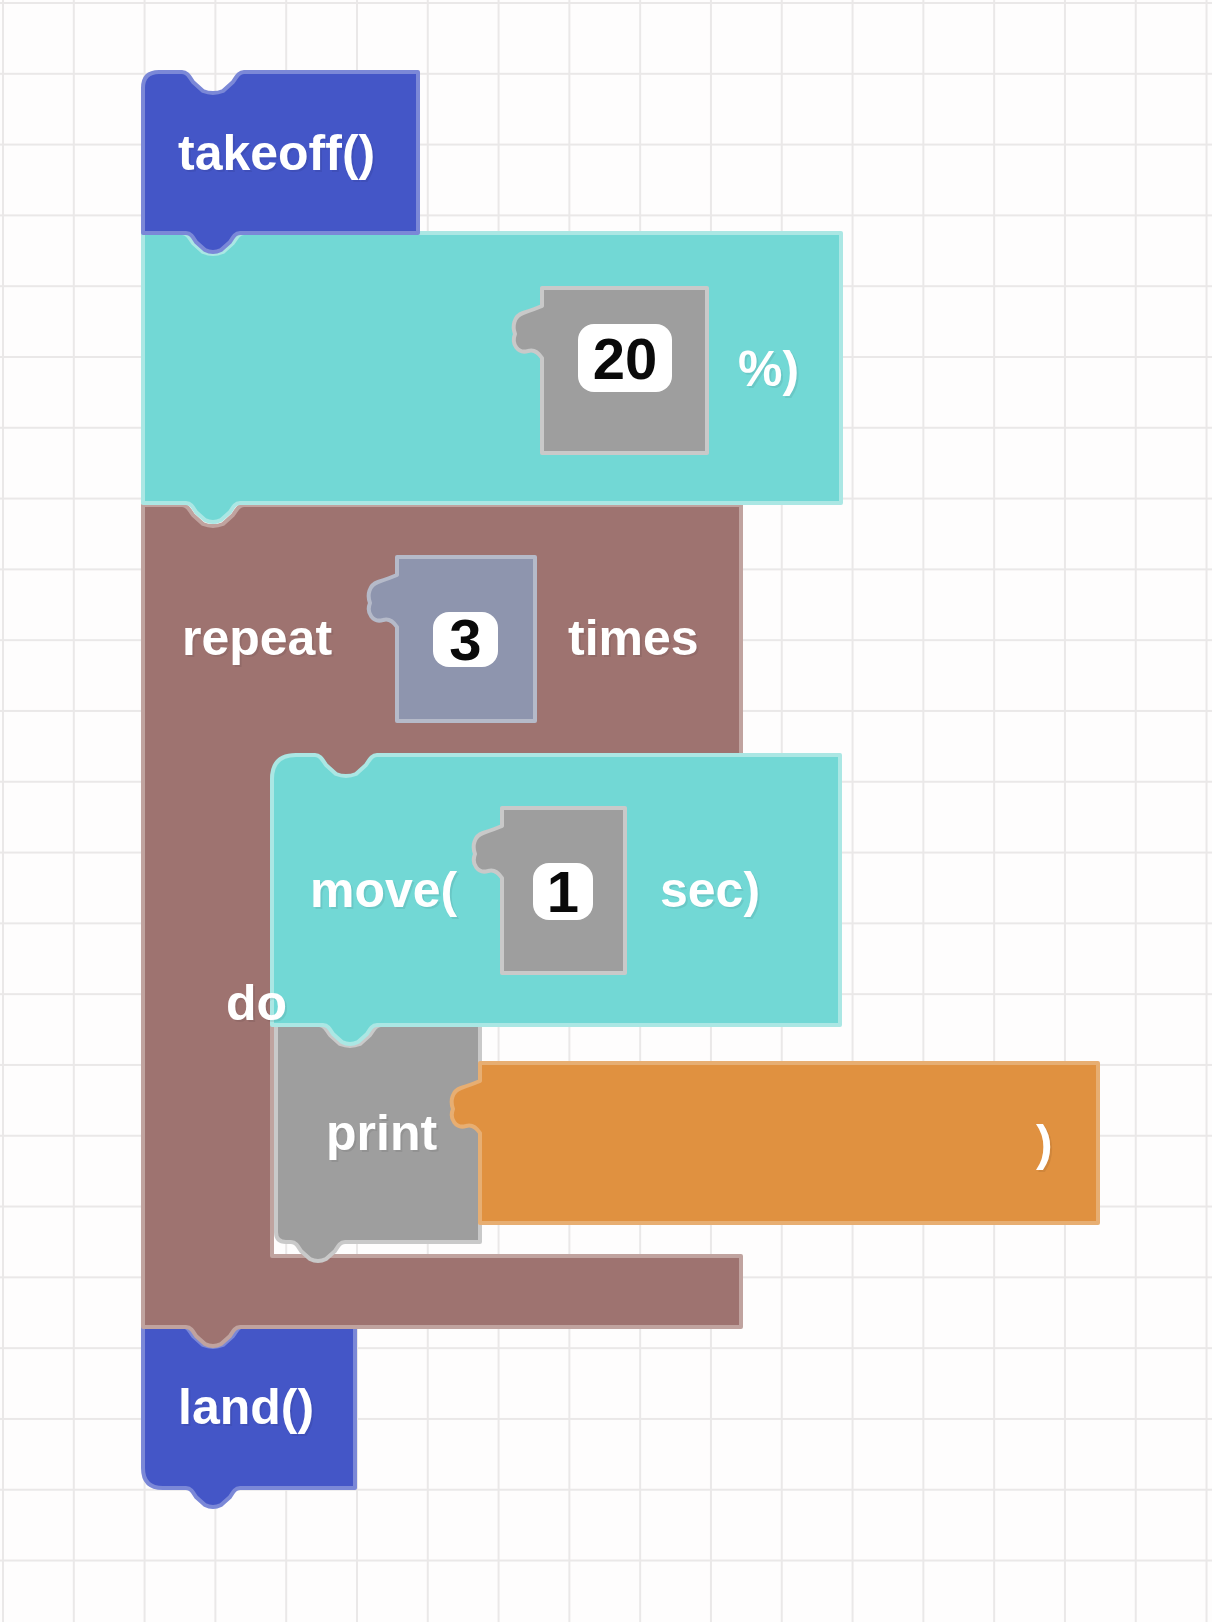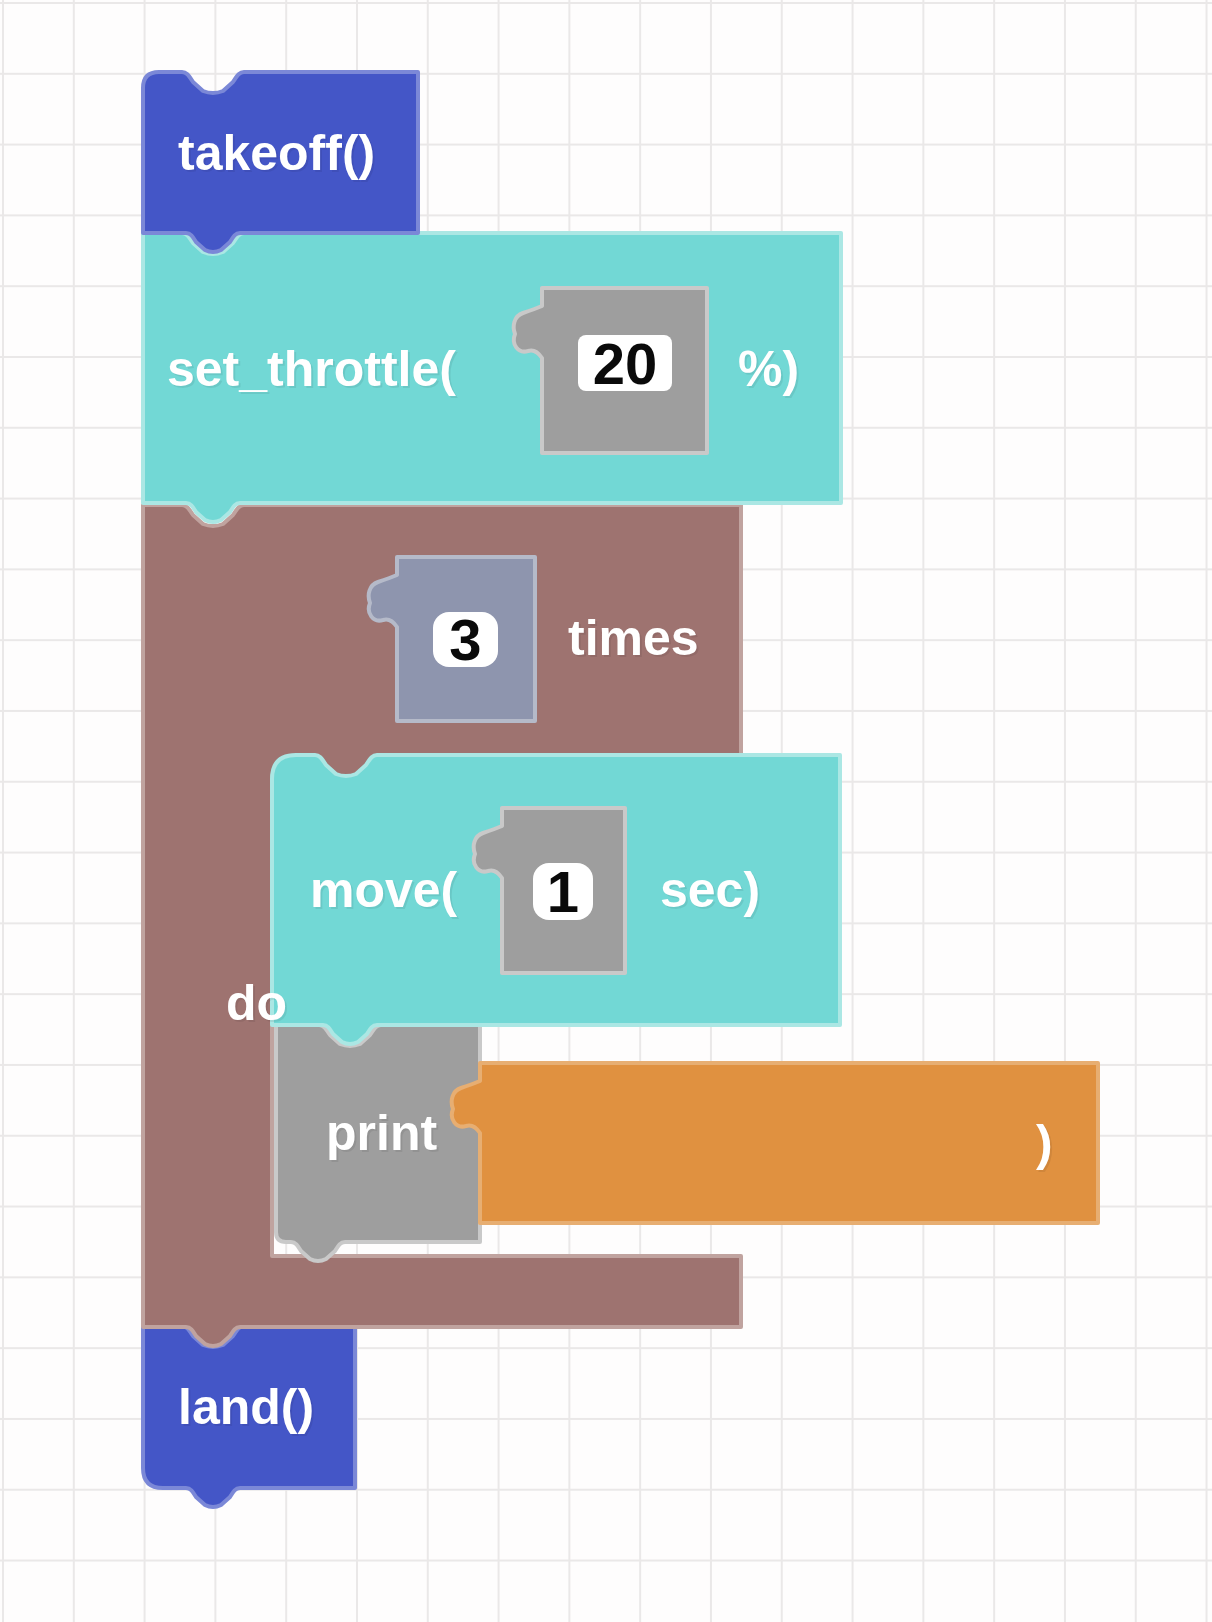--- a/index.html
+++ b/index.html
@@ -27,21 +27,21 @@
   }
   .pill{
     position:absolute;
     background:#ffffff;
     display:flex;align-items:center;justify-content:center;
     font-weight:700;color:#0a0a0a;
     z-index:3;
     box-sizing:border-box;
   }
   .pill.num{font-size:58px;}
-  .pill-20{left:578px;top:335px;width:94px;height:56px;border-radius:8px;}
+  .pill-20{left:578px;top:324px;width:94px;height:68px;border-radius:16px;}
   .pill-3{left:433px;top:612px;width:65px;height:55px;border-radius:16px;}
   .pill-1{left:533px;top:863px;width:60px;height:57px;border-radius:16px;}
   .pill-cm{left:851px;top:1117px;width:157px;height:55px;border-radius:27px;font-size:50px;}
   .caret{
     width:0;height:0;margin-left:12px;margin-top:6px;
     border-left:18px solid transparent;
     border-right:18px solid transparent;
     border-top:22px solid #e09140;
   }
 </style>
@@ -96,23 +96,23 @@
 
     <path fill="#4456c7" stroke="#7b88d7" stroke-width="4" stroke-linejoin="round" d="M143,88 Q143,72 159,72
          L182,72 C187,72 189,76 193,82 L203,91 Q213,95 223,91 L233,82 C237,76 239,72 244,72
          L418,72 L418,233
          L240,233 C235,233 233,237 230,242 L221,250 Q213,254 205,250 L196,242 C193,237 191,233 186,233
          L143,233 Z"></path>
   </svg>
 
   <div class="lbl" style="left:178px;top:125px;">takeoff()</div>
 
-  <div class="lbl" style="left:167px;top:341px;">set_throttle(</div>
   <div class="lbl" style="left:738px;top:341px;">%)</div>
 
+  <div class="lbl" style="left:182px;top:610px;">repeat</div>
   <div class="lbl" style="left:568px;top:610px;">times</div>
   <div class="lbl" style="left:196px;top:975px;margin-left:30px;">do</div>
 
   <div class="lbl" style="left:310px;top:862px;text-align:center;">move(</div>
   <div class="lbl" style="left:660px;top:862px;">sec)</div>
 
   <div class="lbl" style="left:326px;top:1105px;">print</div>
 
   <div class="lbl" style="left:1036px;top:1115px;">)</div>
 

